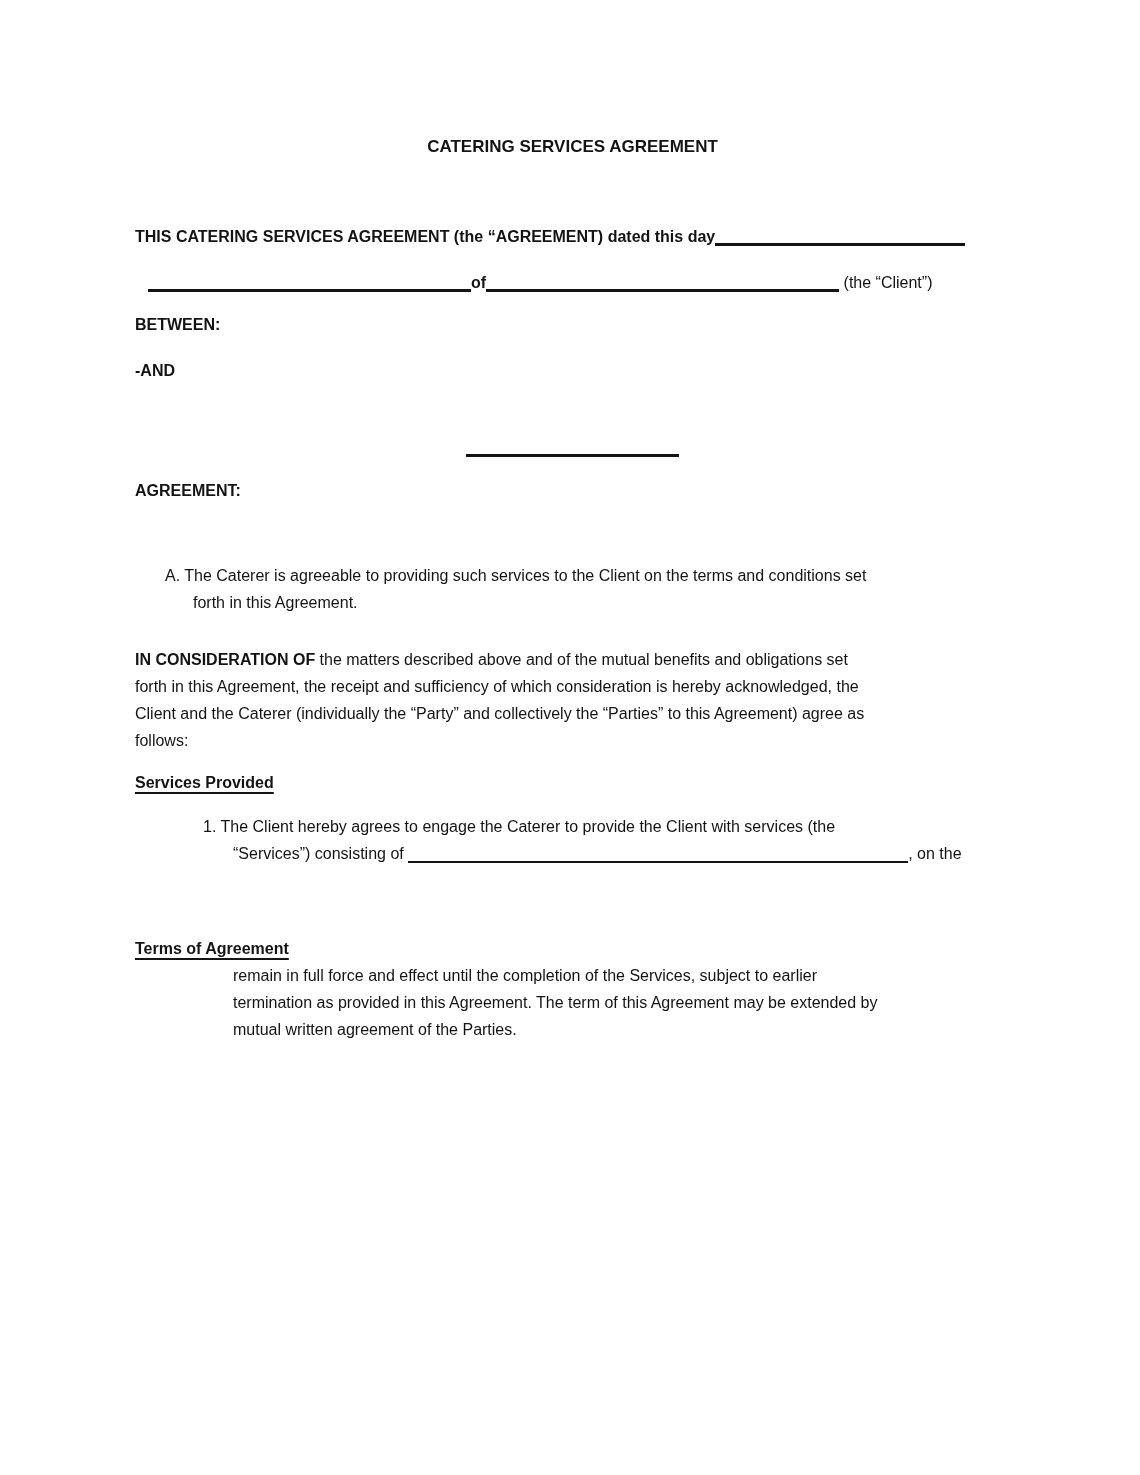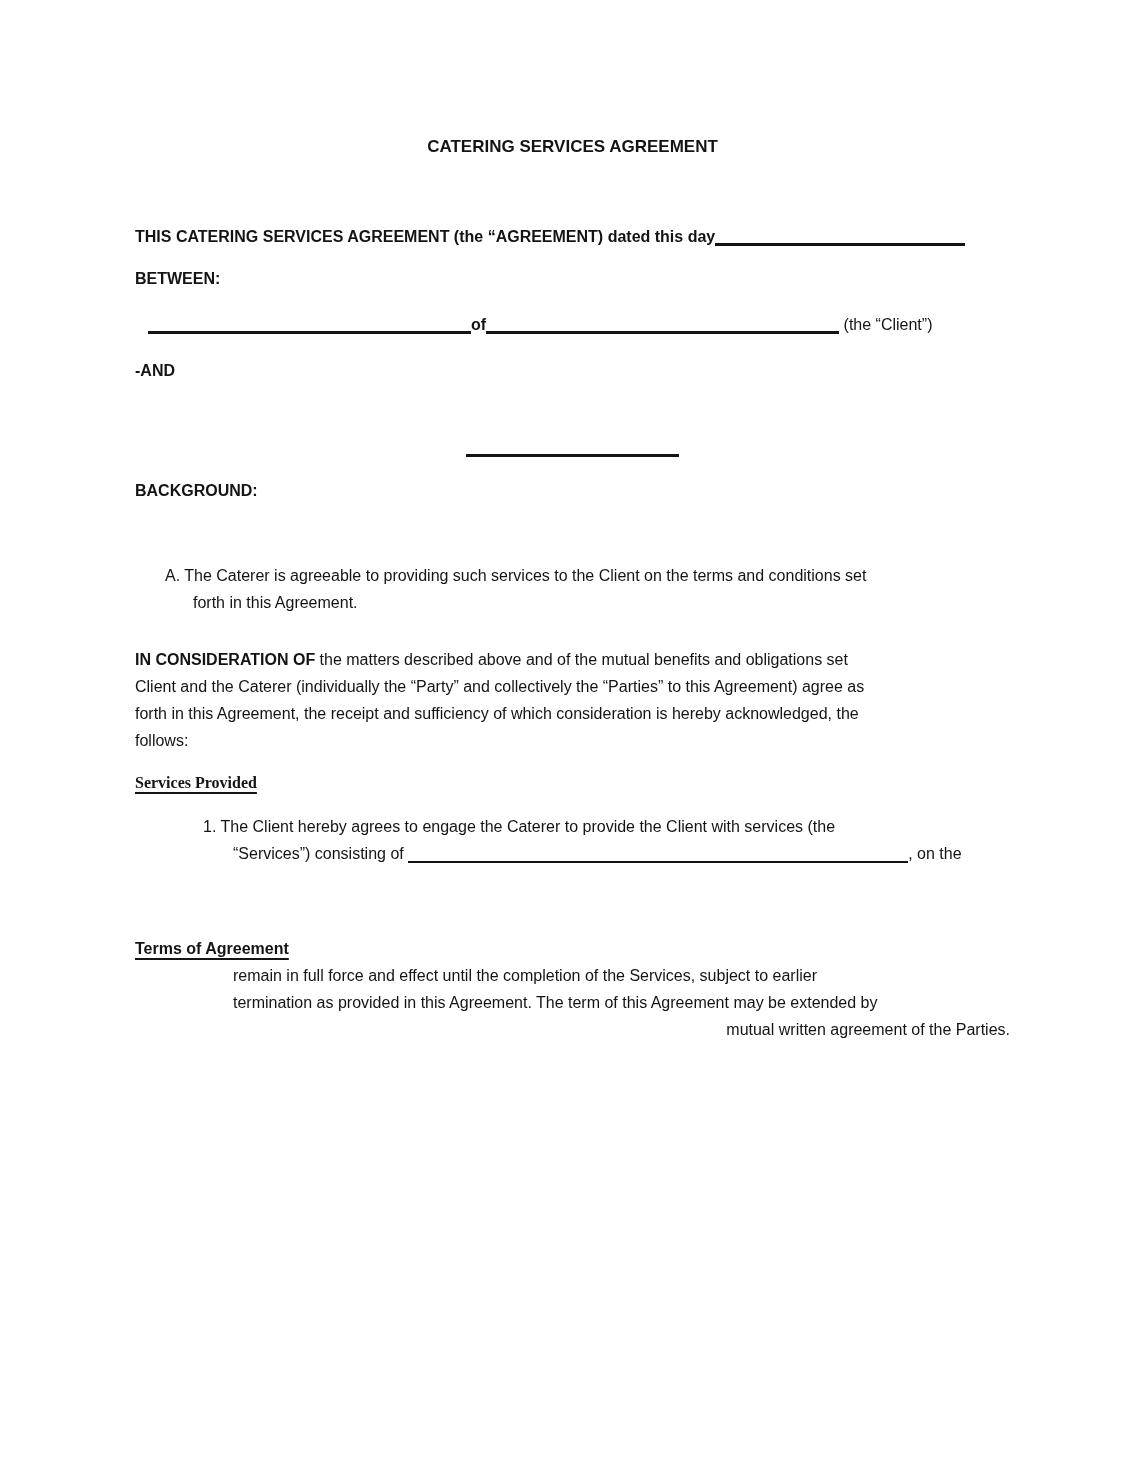--- a/index.html
+++ b/index.html
@@ -27,32 +27,32 @@
   }
   .blank.thick { border-bottom-width: 3px; }
 </style>
 </head>
 <body>
 
 <div class="page">
   <div>
       <div class="line" style="text-align: center; font-size: 17px;"><span class="b">CATERING SERVICES AGREEMENT</span></div>
       <div class="line" style="margin-top: 63px;"><span class="b">THIS CATERING SERVICES AGREEMENT (the “AGREEMENT) dated this day</span><span class="blank thick" style="width: 250px;"></span></div>
+      <div class="line" style="margin-top: 19px; padding-left: 13px;"><span class="blank thick" style="width: 323px;"></span><span class="b">of</span><span class="blank thick" style="width: 353px;"></span><span> (the “Client”)</span></div>
       <div class="line" style="margin-top: 15px;"><span class="b">BETWEEN:</span></div>
-      <div class="line" style="margin-top: 19px; padding-left: 13px;"><span class="blank thick" style="width: 323px;"></span><span class="b">of</span><span class="blank thick" style="width: 353px;"></span><span> (the “Client”)</span></div>
       <div class="line" style="margin-top: 19px;"><span class="b">-AND</span></div>
       <div class="line" style="text-align: center; margin-top: 50px;"><span class="blank thick" style="width: 213px;"></span></div>
-      <div class="line" style="margin-top: 16px;"><span class="b">BACKGROUND:</span></div>
+      <div class="line" style="margin-top: 16px;"><span class="b">AGREEMENT:</span></div>
       <div class="line" style="margin-top: 58px; padding-left: 30px;"><span>A. The Caterer is agreeable to providing such services to the Client on the terms and conditions set</span></div>
       <div class="line" style="padding-left: 58px;"><span>forth in this Agreement.</span></div>
       <div class="line" style="margin-top: 30px;"><span class="b">IN CONSIDERATION OF</span><span> the matters described above and of the mutual benefits and obligations set</span></div>
+      <div class="line"><span>forth in this Agreement, the receipt and sufficiency of which consideration is hereby acknowledged, the</span></div>
       <div class="line"><span>Client and the Caterer (individually the “Party” and collectively the “Parties” to this Agreement) agree as</span></div>
-      <div class="line"><span>forth in this Agreement, the receipt and sufficiency of which consideration is hereby acknowledged, the</span></div>
       <div class="line"><span>follows:</span></div>
-      <div class="line" style="margin-top: 15px; font-family: Liberation Serif, serif;"><span class="b u">Services Provided</span></div>
+      <div class="line" style="margin-top: 15px;"><span class="b u">Services Provided</span></div>
       <div class="line" style="margin-top: 17px; padding-left: 68px;"><span>1. The Client hereby agrees to engage the Caterer to provide the Client with services (the</span></div>
       <div class="line" style="padding-left: 98px;"><span>“Services”) consisting of </span><span class="blank" style="width: 500px;"></span><span>, on the</span></div>
       <div class="line" style="margin-top: 68px;"><span class="b u">Terms of Agreement</span></div>
       <div class="line" style="padding-left: 98px;"><span>remain in full force and effect until the completion of the Services, subject to earlier</span></div>
       <div class="line" style="padding-left: 98px;"><span>termination as provided in this Agreement. The term of this Agreement may be extended by</span></div>
-      <div class="line" style="padding-left: 98px; text-align: right;"><span>mutual written agreement of the Parties.</span></div>
+      <div class="line" style="padding-left: 98px;"><span>mutual written agreement of the Parties.</span></div>
     </div>
 </div>
 
 </body></html>

